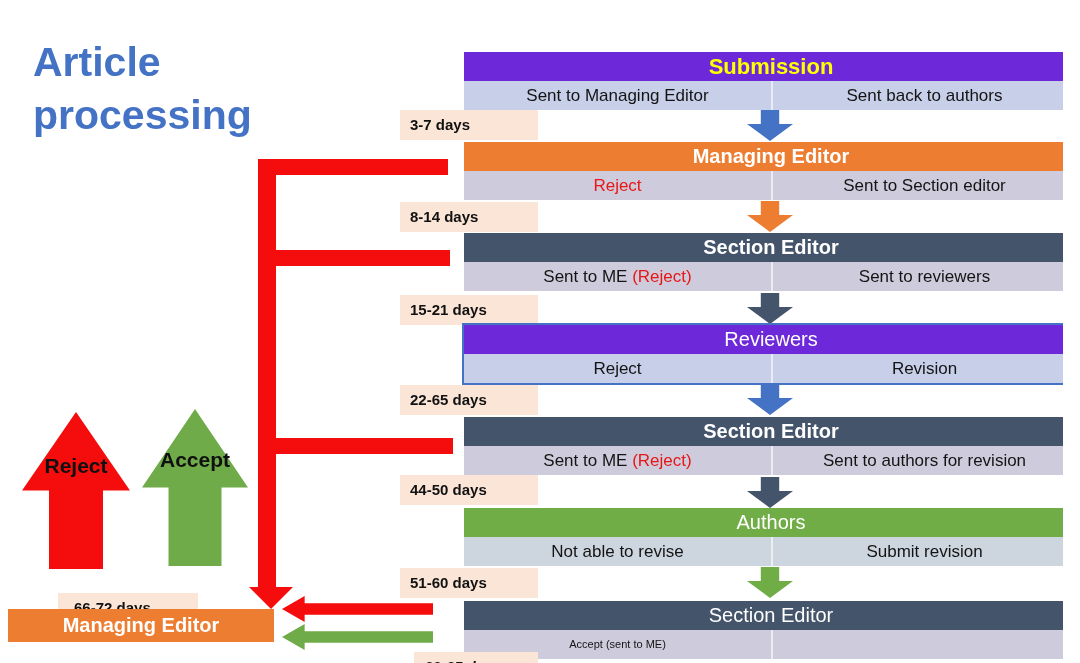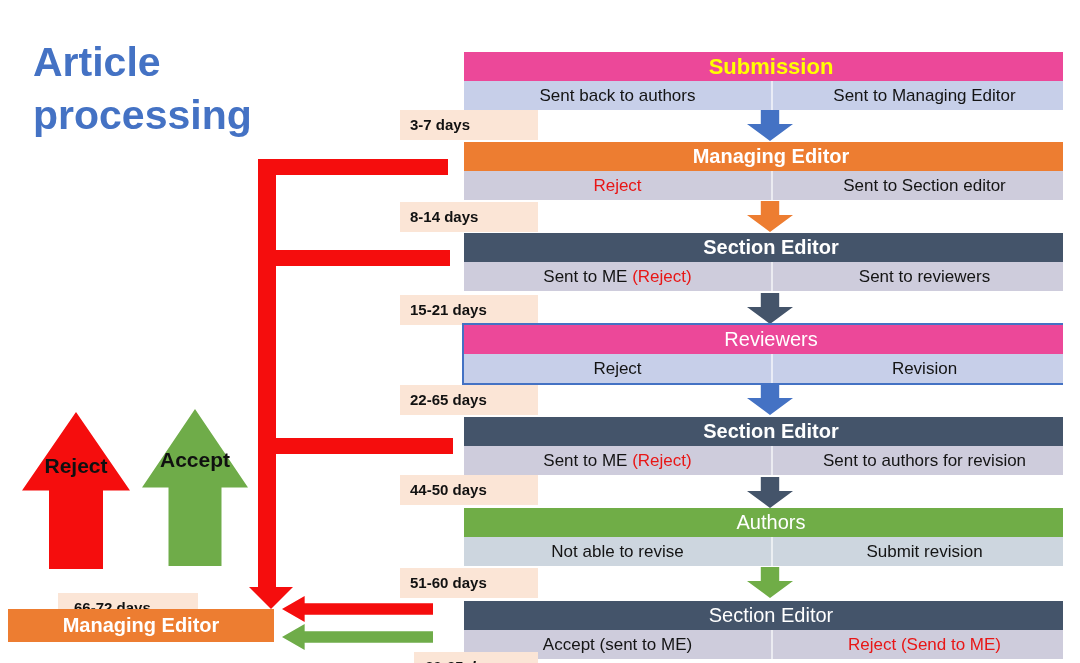--- a/index.html
+++ b/index.html
@@ -13,35 +13,35 @@
     font-size:41px;font-weight:bold;color:#4472C4;line-height:1.3;
     white-space:pre-line;
   }
   
   .stage{position:absolute;left:464px;width:614px;}
   .hdr{
     height:29px;line-height:29px;text-align:center;color:#ffffff;
     font-size:20px;font-weight:bold;
   }
   .hdr.light{font-weight:normal;}
-  .hdr-blue{background:#ec4899;}
+  .hdr-blue{background:#6d28d9;}
   .hdr-orange{background:#ED7D31;}
   .hdr-slate{background:#44546A;}
   .hdr-green{background:#70AD47;}
   .hdr-yellowtext{color:#FFFF00;font-size:22px;}
   .sub{position:relative;height:29px;display:flex;}
   .sub-blue{background:#C7CFE9;}
   .sub-gray{background:#CECCDC;}
   .sub-steel{background:#CDD6DF;}
   .cell{
     width:50%;height:29px;line-height:29px;text-align:center;
     font-size:17px;color:#141414;white-space:nowrap;overflow:hidden;
   }
   .cell .red-text{color:#E81616;}
-  .cell-sm{font-size:17px;}
+  .cell-sm{font-size:11px;}
   .divider{position:absolute;left:50%;top:0;width:2px;height:100%;background:rgba(255,255,255,0.6);}
   .bordered{outline:2px solid #4472C4;}
   
   .darrow{
     position:absolute;left:747px;width:46px;height:31px;
     clip-path:polygon(30% 0,70% 0,70% 45%,100% 45%,50% 100%,0 45%,30% 45%);
   }
   .arw-blue{background:#4472C4;}
   .arw-orange{background:#ED7D31;}
   .arw-slate{background:#44546A;}
@@ -93,22 +93,22 @@
 <body>
 
 <div id="canvas">
 
   <div id="title">Article
 processing</div>
 
   <div class="stage" style="top:28px">
     <div class="hdr hdr-blue hdr-yellowtext">Submission</div>
     <div class="sub sub-blue">
+      <div class="cell"><span>Sent to Managing Editor</span><span class="red-text"></span></div>
       <div class="cell"><span>Sent back to authors</span><span class="red-text"></span></div>
-      <div class="cell"><span>Sent to Managing Editor</span><span class="red-text"></span></div>
       <div class="divider"></div>
     </div>
   </div>
   <div class="day" style="top:86px">3-7 days</div>
   <div class="darrow arw-blue" style="top:86px"></div>
 
   <div class="stage" style="top:118px">
     <div class="hdr hdr-orange">Managing Editor</div>
     <div class="sub sub-gray">
       <div class="cell"><span></span><span class="red-text">Reject</span></div>
@@ -160,21 +160,20 @@
       <div class="divider"></div>
     </div>
   </div>
   <div class="day" style="top:544px">51-60 days</div>
   <div class="darrow arw-green" style="top:543px"></div>
 
   <div class="stage" style="top:577px">
     <div class="hdr hdr-slate light">Section Editor</div>
     <div class="sub sub-gray">
       <div class="cell cell-sm"><span>Accept (sent to ME)</span><span class="red-text"></span></div>
-      <div class="cell"><span></span><span class="red-text">Reject (Send to ME)</span></div>
       <div class="divider"></div>
     </div>
   </div>
   <div class="day" id="days-last">60-65 days</div>
 
   <div class="redline" id="red-b1"></div>
   <div class="redline" id="red-b2"></div>
   <div class="redline" id="red-b3"></div>
   <div class="redline" id="red-v"></div>
   <div id="red-vhead"></div>

